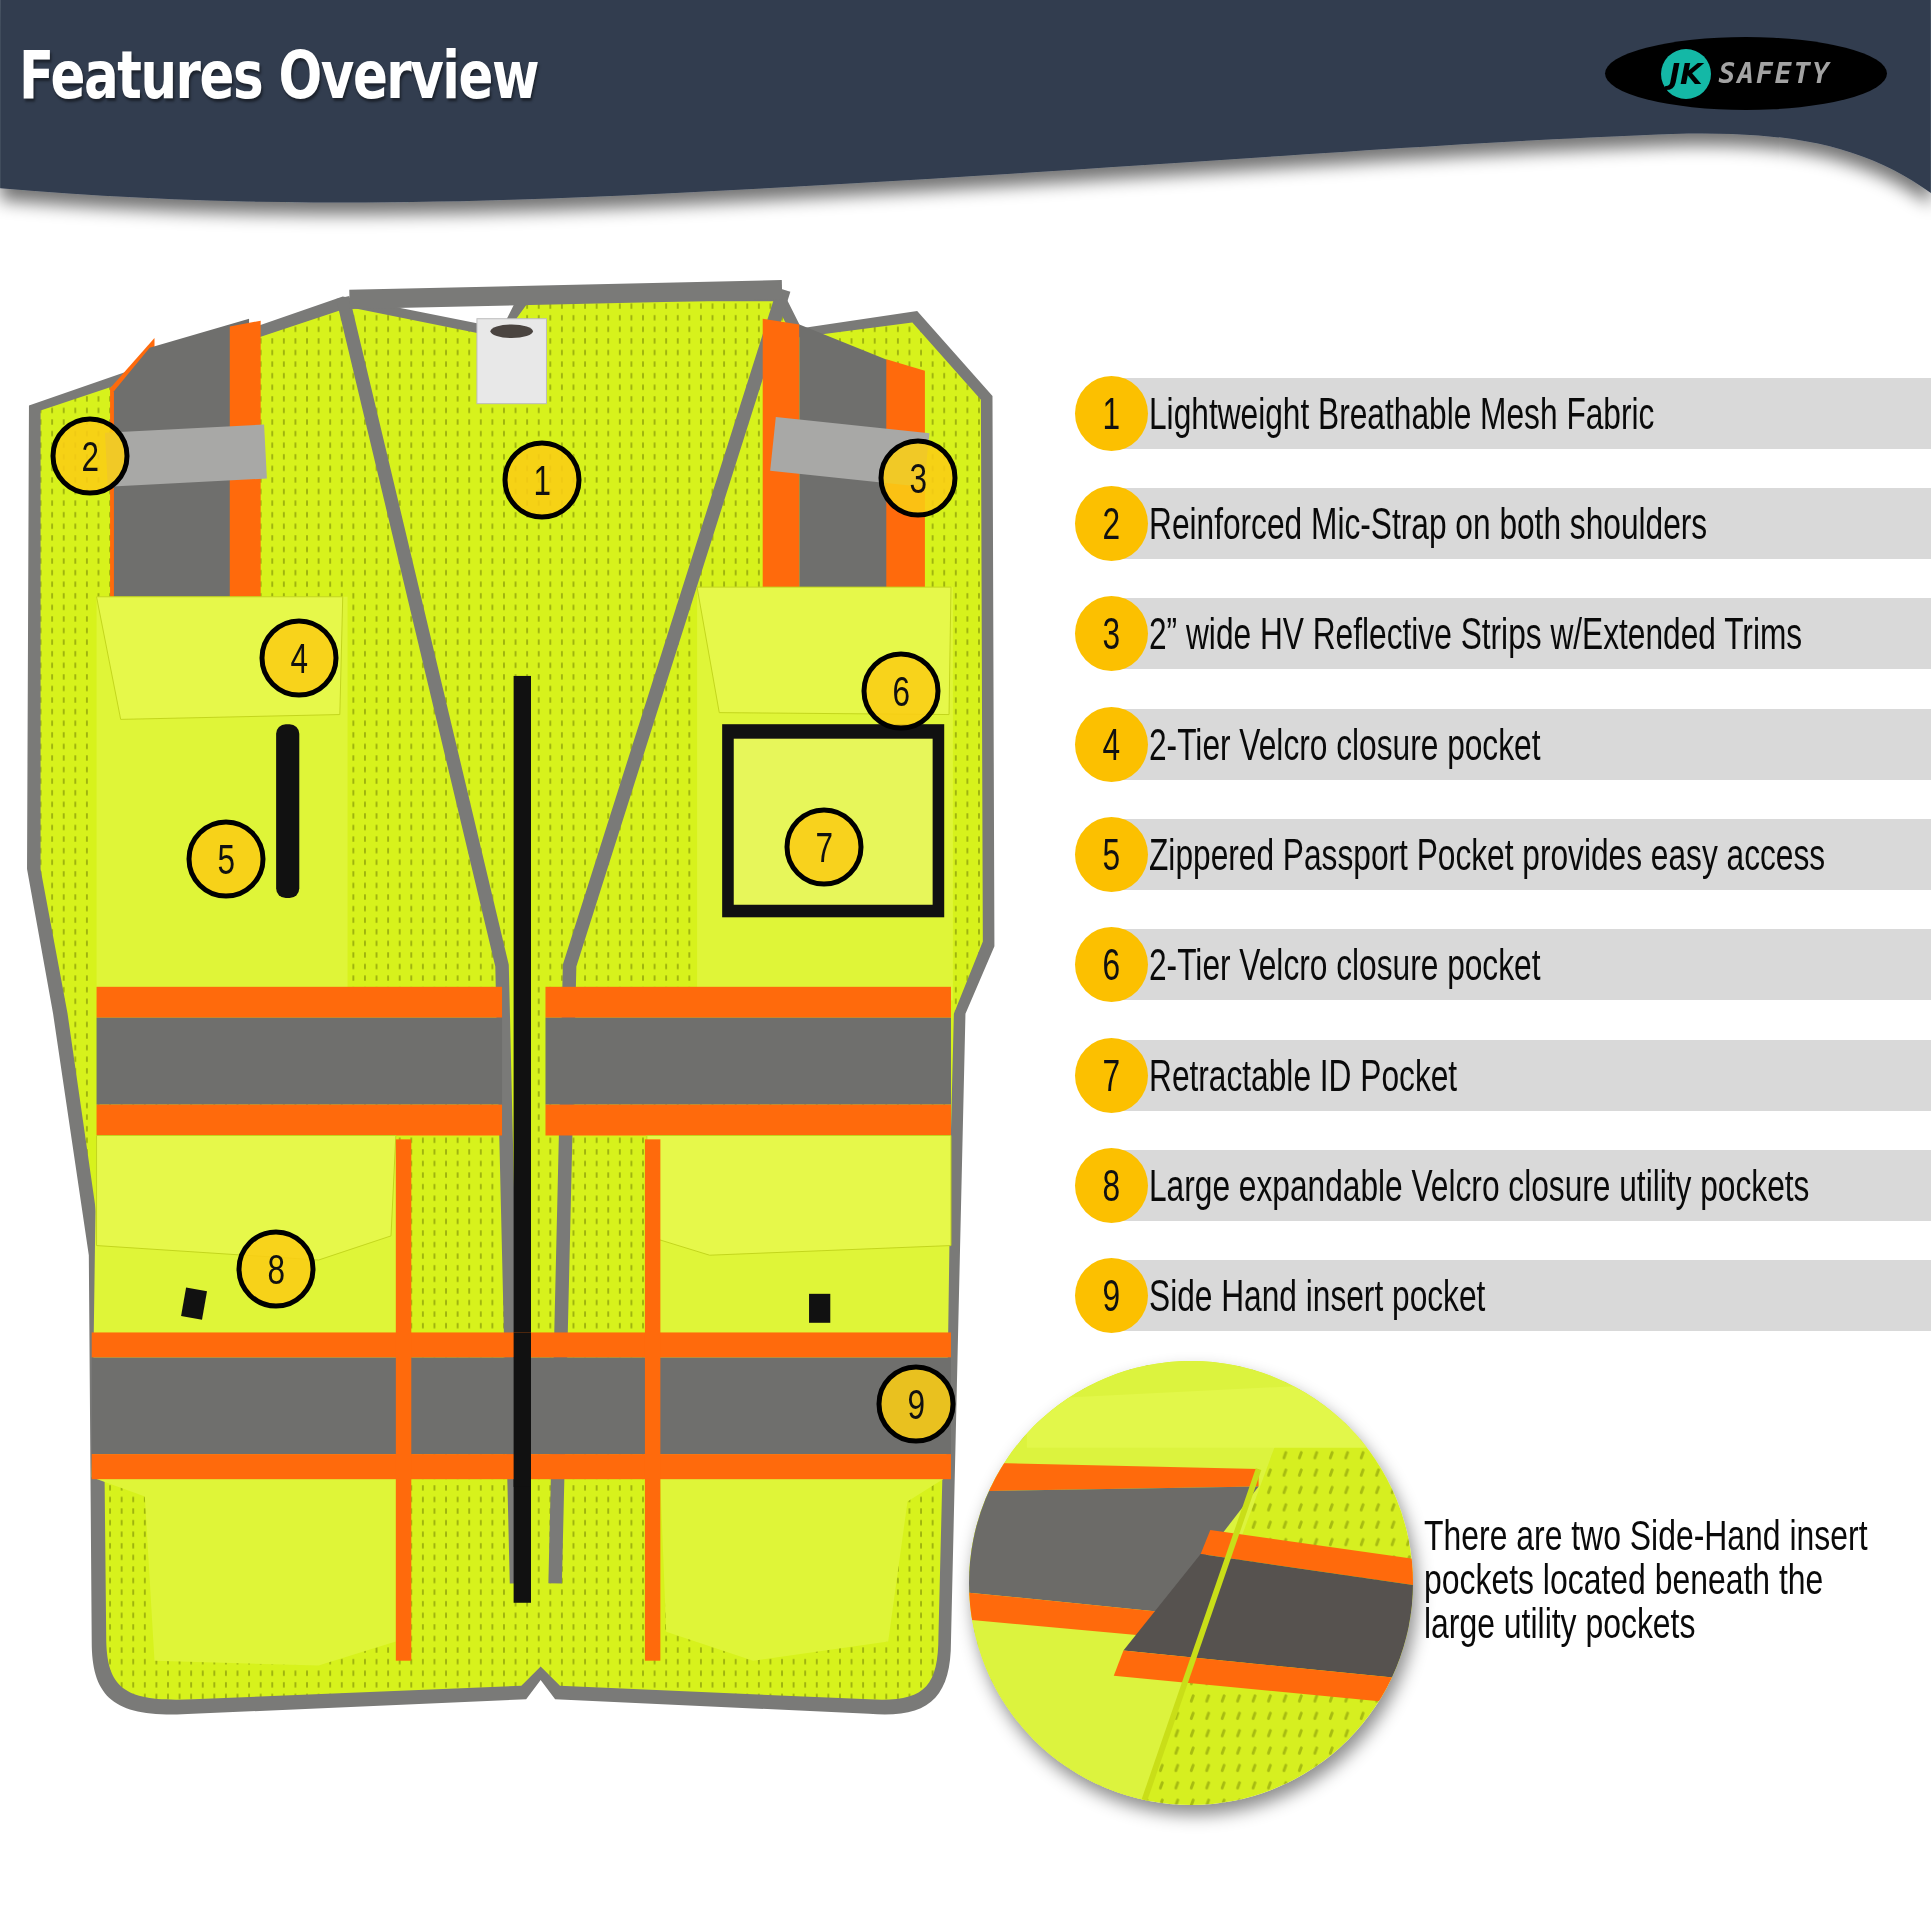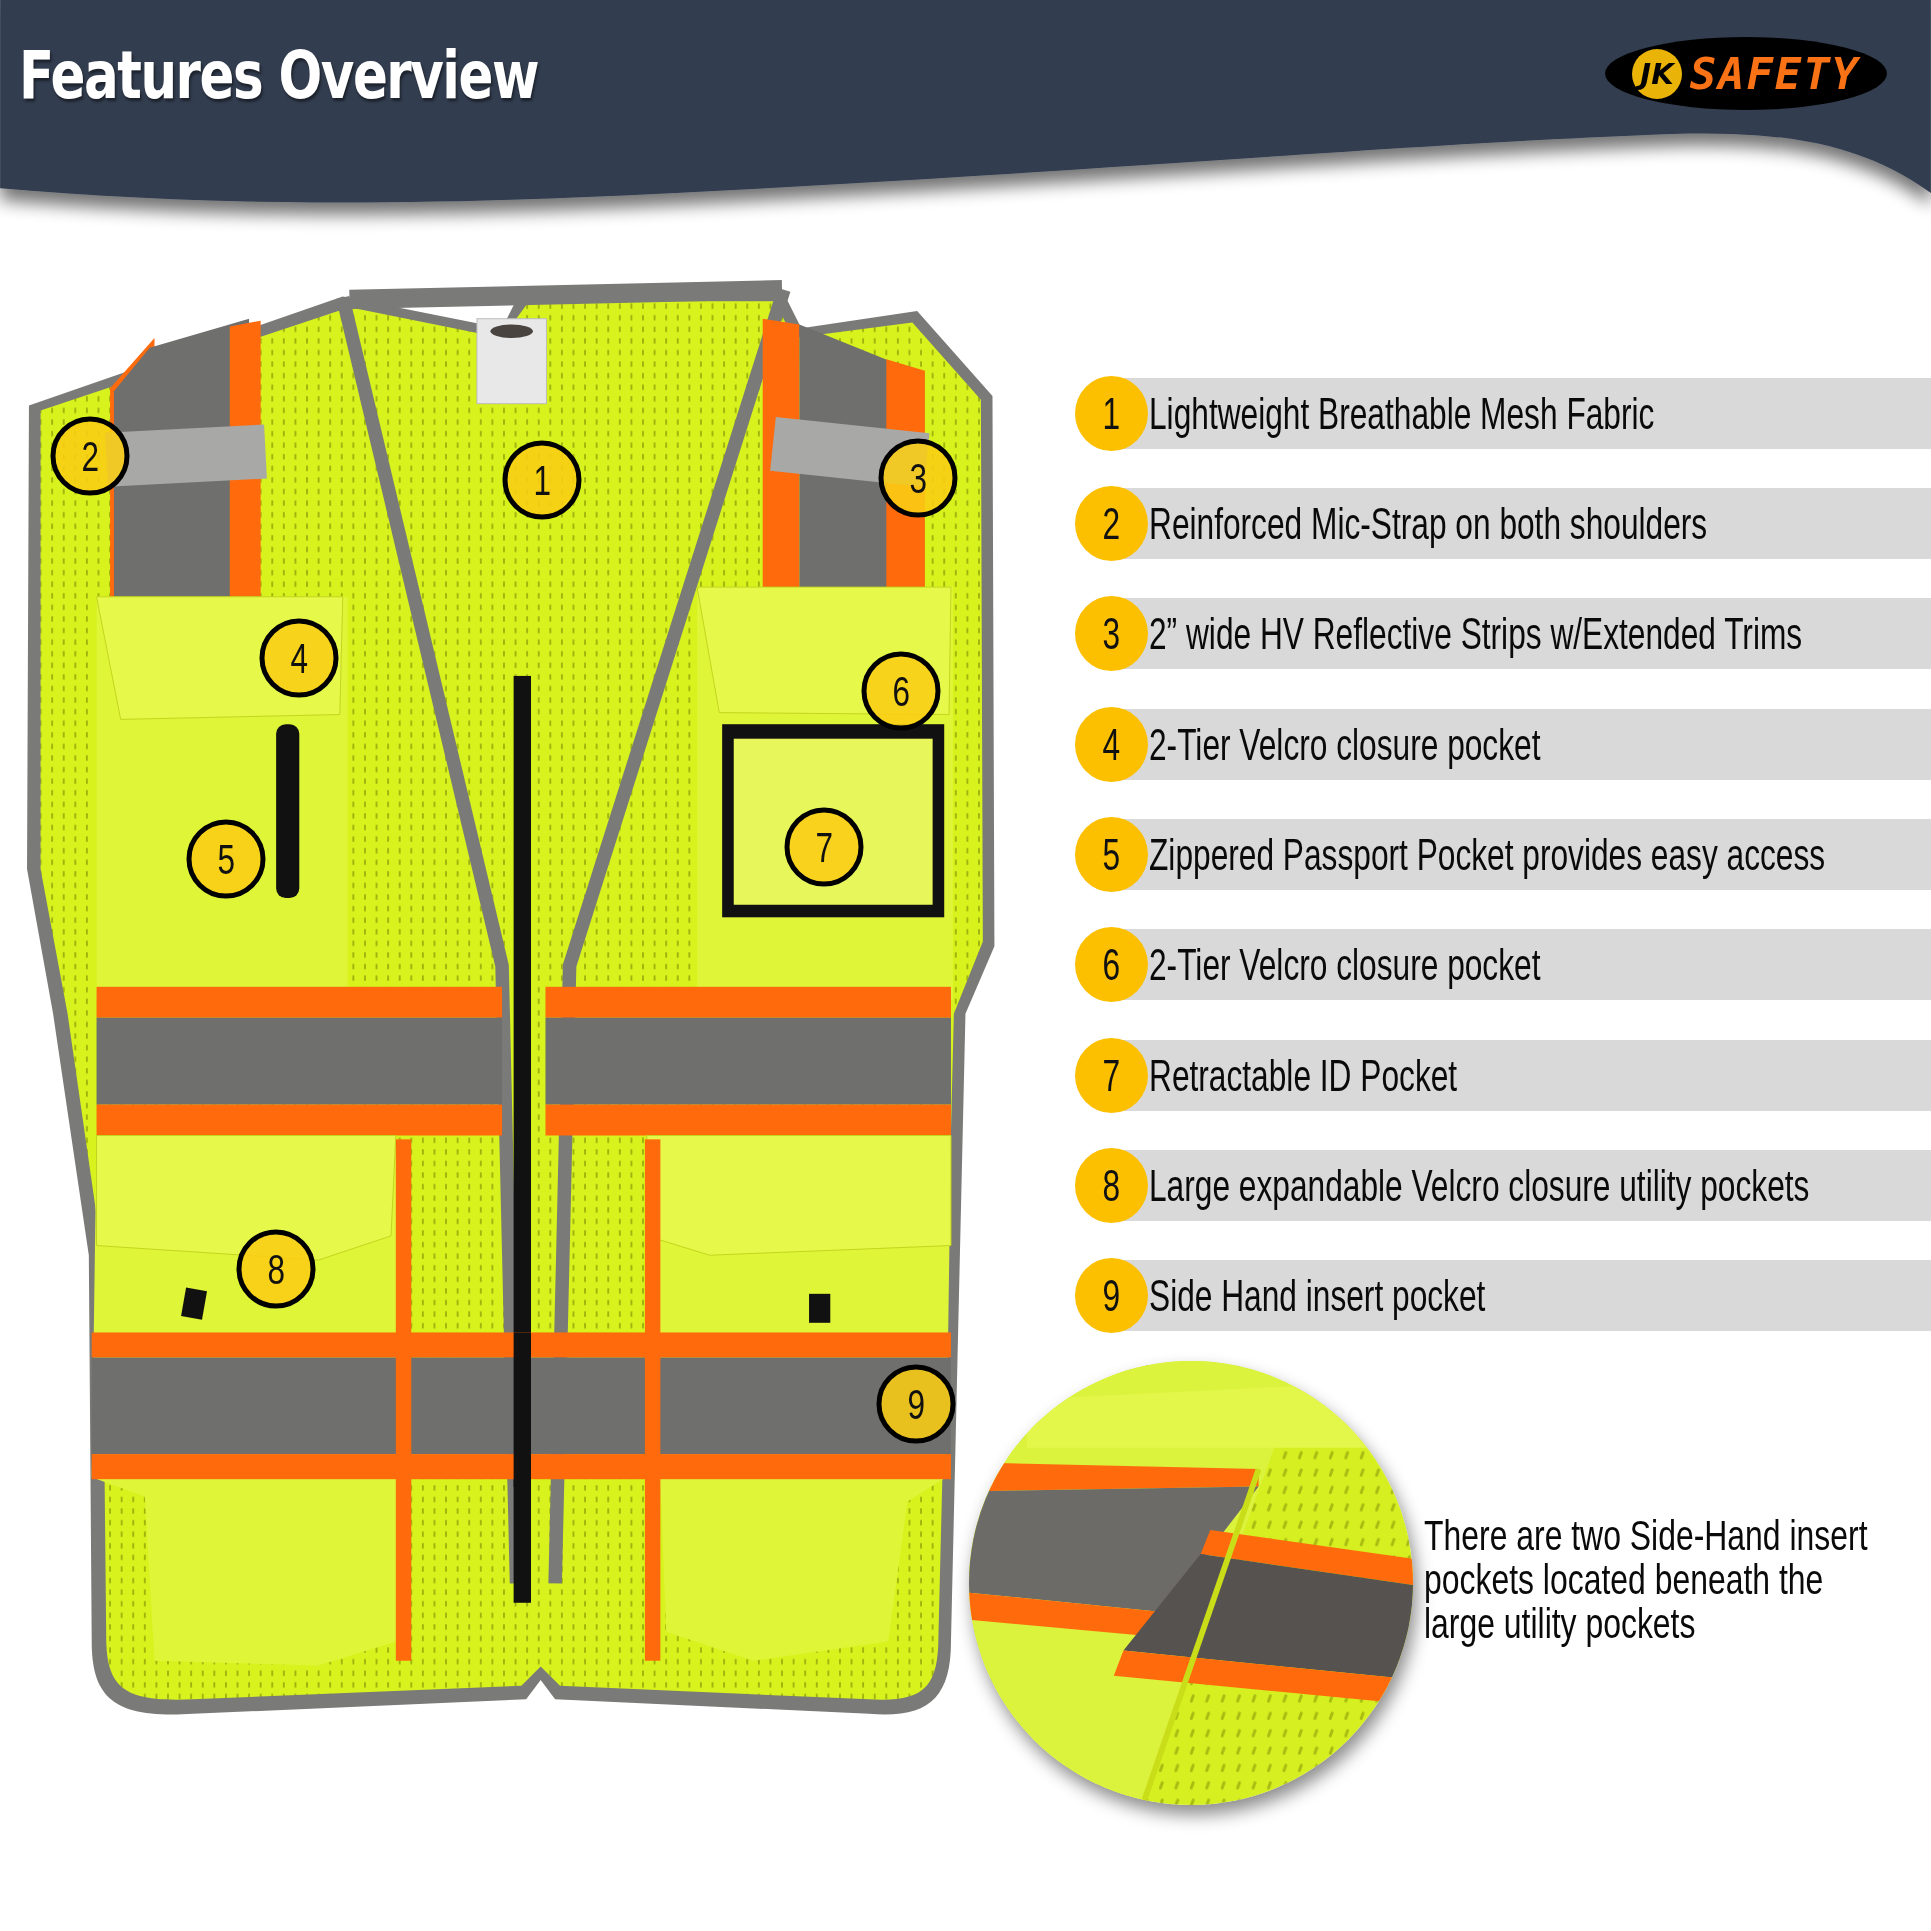--- a/index.html
+++ b/index.html
@@ -15,28 +15,28 @@
     font-size: 66px; letter-spacing: -1.9px; color: #ffffff;
     transform: scaleX(0.78); transform-origin: left top;
     text-shadow: 1.9px 2.9px 2.9px rgba(0,0,0,0.45);
   }
   .brand-logo {
     position: absolute; left: 1605px; top: 37px; width: 282px; height: 73px;
     background: #000000; border-radius: 50%;
     display: flex; align-items: center; justify-content: center; gap: 7.7px;
   }
   .brand-mark {
-    width: 50px; height: 50px; border-radius: 50%; background: #eab308;
+    width: 50px; height: 50px; border-radius: 50%; background: #14b8a6;
     color: #000; font-weight: bold; font-size: 29px; font-style: italic;
     display: flex; align-items: center; justify-content: center;
     font-family: "DejaVu Sans", sans-serif;
   }
   .brand-text {
-    color: #f97316; font-family: "DejaVu Sans Mono", monospace; font-weight: bold;
-    font-size: 44px; letter-spacing: 1.9px; font-style: italic;
+    color: #a3a3a3; font-family: "DejaVu Sans Mono", monospace; font-weight: bold;
+    font-size: 28px; letter-spacing: 1.9px; font-style: italic;
   }
 
   
   .vest { position: absolute; left: 0; top: 280px; width: 1062px; height: 1487px; }
   .vest svg { position: absolute; left: 0; top: 0; }
 
   .callout {
     position: absolute; width: 79px; height: 79px; border-radius: 50%;
     background: rgba(250, 205, 20, 0.88); border: 5.8px solid #000000;
     display: flex; align-items: center; justify-content: center;

